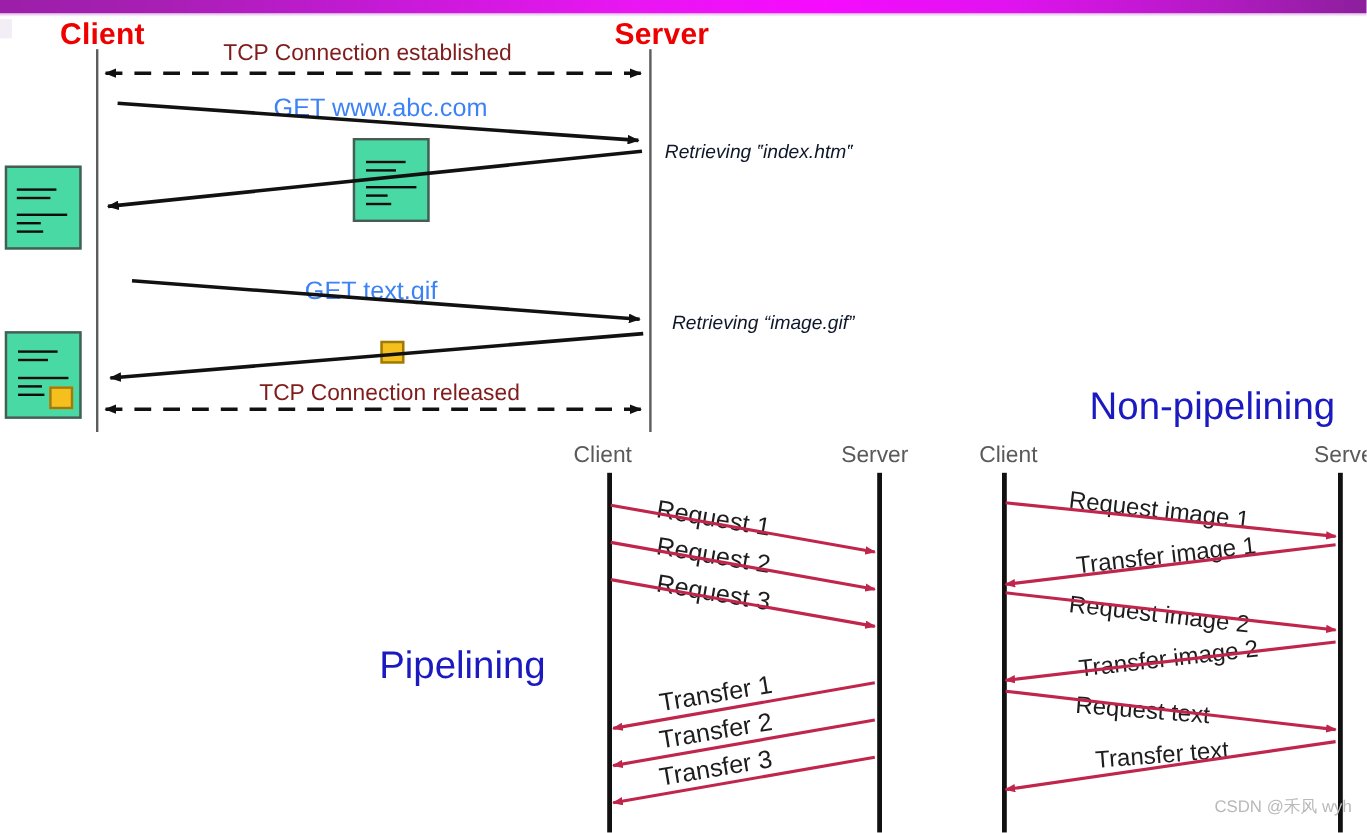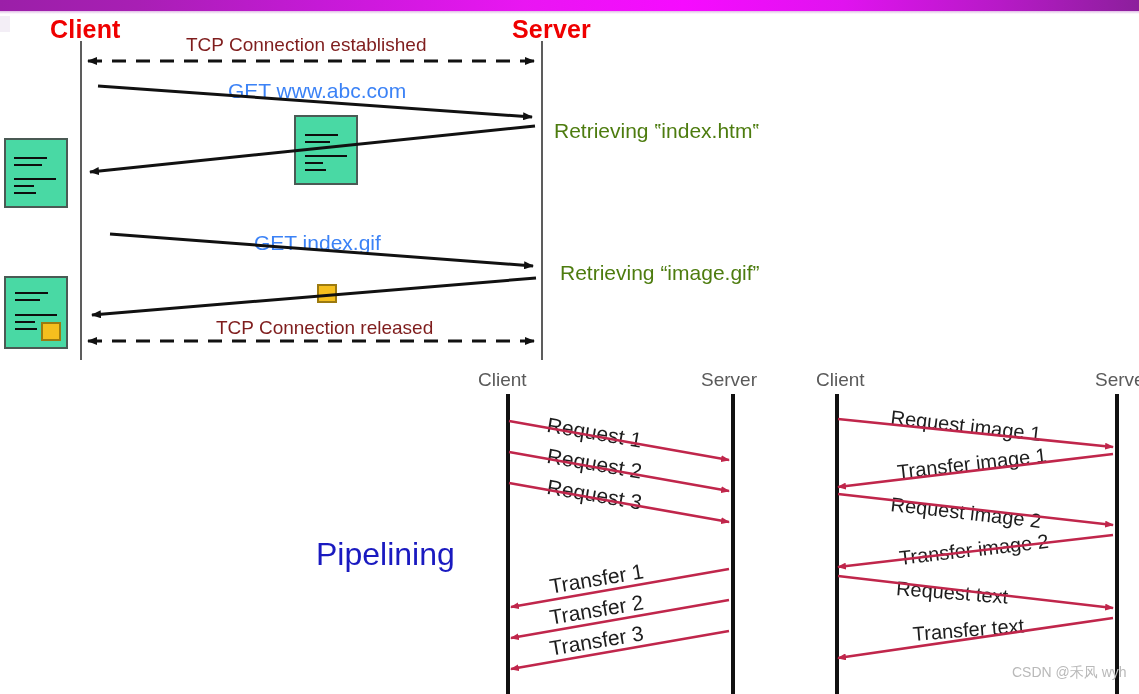--- a/index.html
+++ b/index.html
@@ -53,22 +53,23 @@
   }
   .msg-black {
     color: #7f1d1d;
     font-size: 19px;
   }
   .msg-blue {
     color: #3b82f6;
     font-size: 21px;
   }
   .retr-blue {
-    color: #4d7c0f;
-    font-size: 21px;
+    color: #0f172a;
+    font-size: 16px;
+    font-style: italic;
   }
   .big-blue {
     color: #1a1ac0;
     font-size: 32px;
   }
   .small-gray {
     color: #5a5a5a;
     font-size: 19px;
   }
   .watermark {
@@ -135,21 +136,21 @@
 
   <div class="lifeline" style="left:80px; top:41px; height:319px;"></div>
   <div class="lifeline" style="left:541px; top:41px; height:319px;"></div>
 
   <div class="lbl msg-black" style="left:186px; top:35px;">TCP Connection established</div>
 
   <div class="lbl msg-blue" style="left:228px; top:80px;">GET www.abc.com</div>
 
   <div class="lbl retr-blue" style="left:554px; top:120px;">Retrieving ‟index.htm‟</div>
 
-  <div class="lbl msg-blue" style="left:254px; top:232px;">GET index.gif</div>
+  <div class="lbl msg-blue" style="left:254px; top:232px;">GET text.gif</div>
 
   <div class="lbl retr-blue" style="left:560px; top:262px;">Retrieving “image.gif”</div>
 
   <div class="lbl msg-black" style="left:216px; top:318px;">TCP Connection released</div>
 
   <div class="doc-icon" style="left:4px; top:138px; width:64px; height:70px;">
     <div class="doc-line" style="left:8px; top:17px; width:33px;"></div>
     <div class="doc-line" style="left:8px; top:24px; width:28px;"></div>
     <div class="doc-line" style="left:8px; top:38px; width:42px;"></div>
     <div class="doc-line" style="left:8px; top:45px; width:20px;"></div>
@@ -184,20 +185,21 @@
   <div class="lifeline thick" style="left:731px; top:394px; height:300px;"></div>
 
   <div class="lbl" style="left:549px; top:414px; color:#1d1d1d; font-size:21px; transform:rotate(9.5deg); transform-origin:0 0;">Request 1</div>
   <div class="lbl" style="left:549px; top:445px; color:#1d1d1d; font-size:21px; transform:rotate(9.5deg); transform-origin:0 0;">Request 2</div>
   <div class="lbl" style="left:549px; top:476px; color:#1d1d1d; font-size:21px; transform:rotate(9.5deg); transform-origin:0 0;">Request 3</div>
 
   <div class="lbl" style="left:548px; top:576px; color:#1d1d1d; font-size:21px; transform:rotate(-9.5deg); transform-origin:0 0;">Transfer 1</div>
   <div class="lbl" style="left:548px; top:607px; color:#1d1d1d; font-size:21px; transform:rotate(-9.5deg); transform-origin:0 0;">Transfer 2</div>
   <div class="lbl" style="left:548px; top:638px; color:#1d1d1d; font-size:21px; transform:rotate(-9.5deg); transform-origin:0 0;">Transfer 3</div>
 
+  <div class="lbl big-blue" style="left:908px; top:322px;">Non-pipelining</div>
 
   <div class="lbl small-gray" style="left:816px; top:370px;">Client</div>
   <div class="lbl small-gray" style="left:1095px; top:370px;">Serve</div>
 
   <div class="lifeline thick" style="left:835px; top:394px; height:300px;"></div>
   <div class="lifeline thick" style="left:1115px; top:394px; height:300px;"></div>
 
   <div class="lbl" style="left:892px; top:407px; color:#1d1d1d; font-size:20px; transform:rotate(6.5deg); transform-origin:0 0;">Request image 1</div>
   <div class="lbl" style="left:896px; top:462px; color:#1d1d1d; font-size:20px; transform:rotate(-6.5deg); transform-origin:0 0;">Transfer image 1</div>
   <div class="lbl" style="left:892px; top:494px; color:#1d1d1d; font-size:20px; transform:rotate(6.5deg); transform-origin:0 0;">Request image 2</div>

